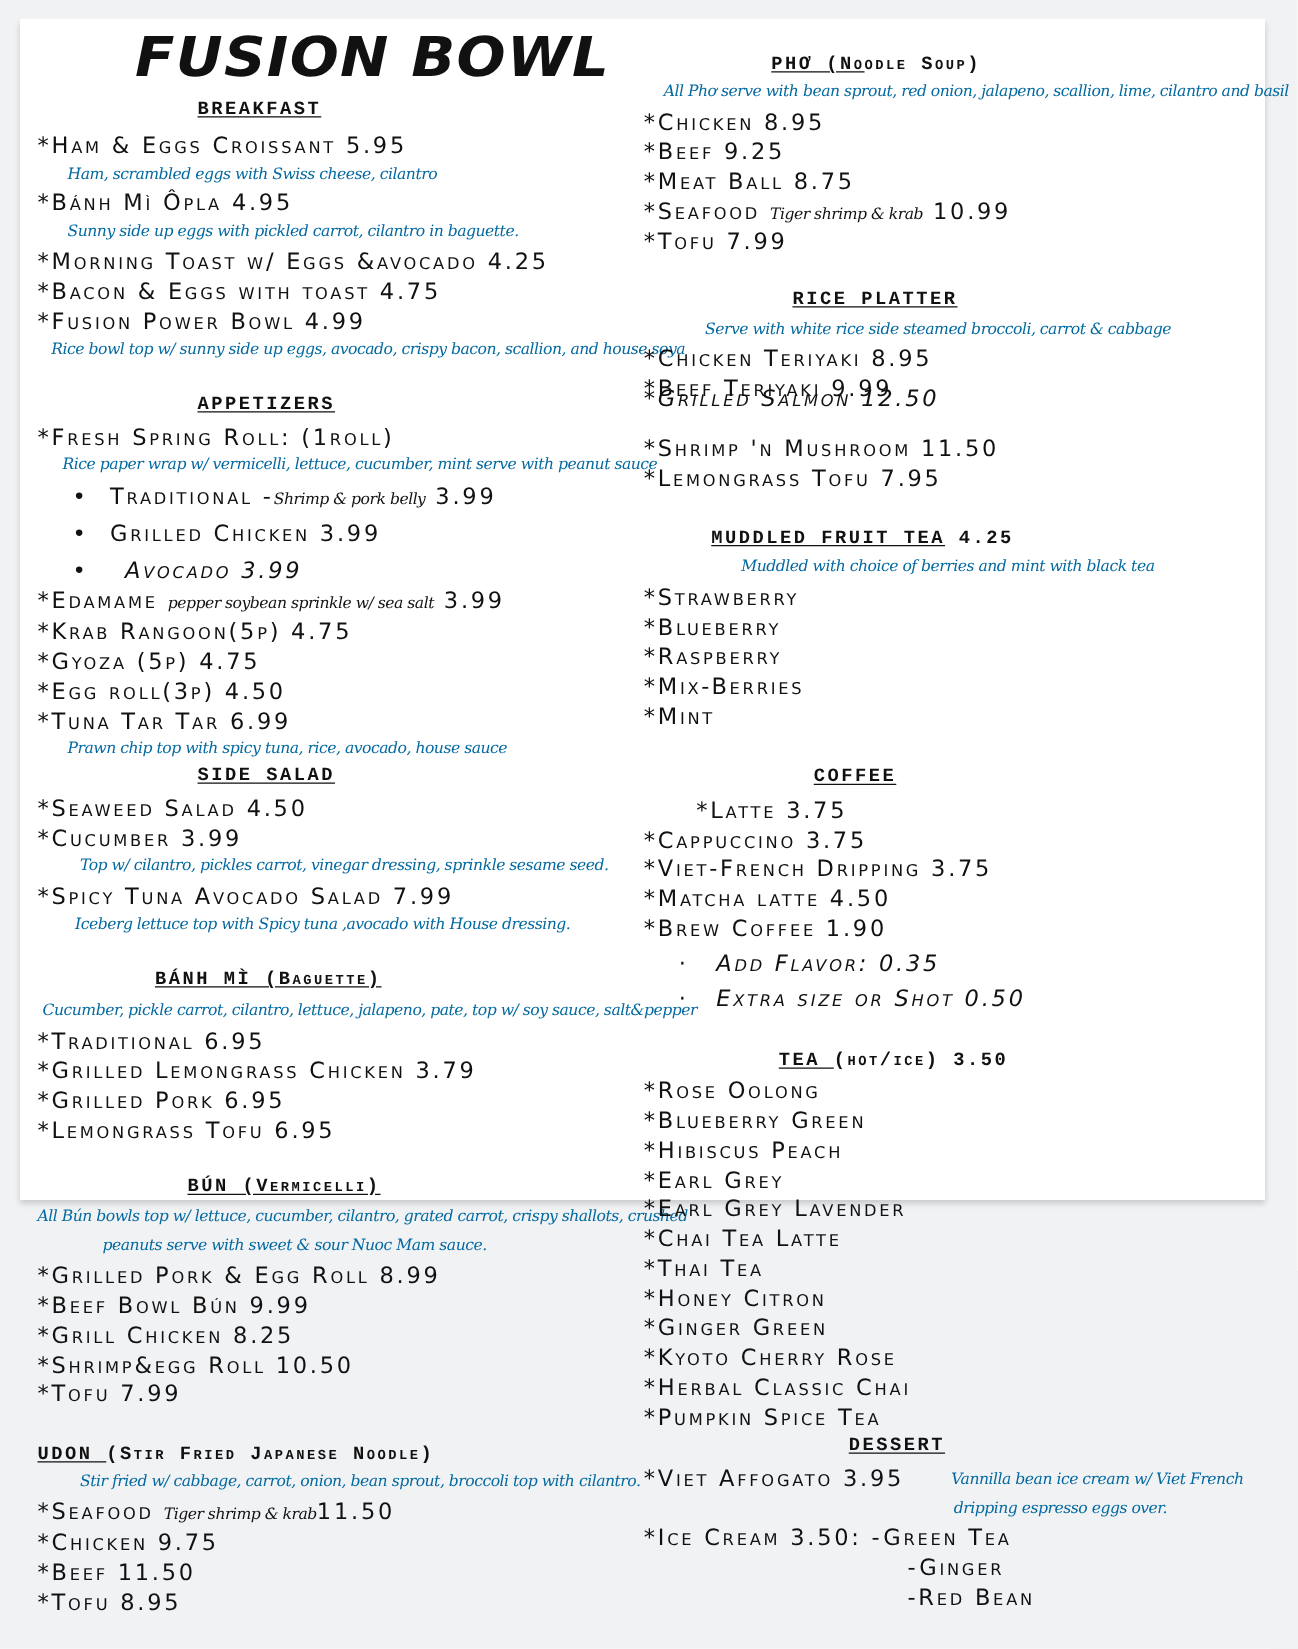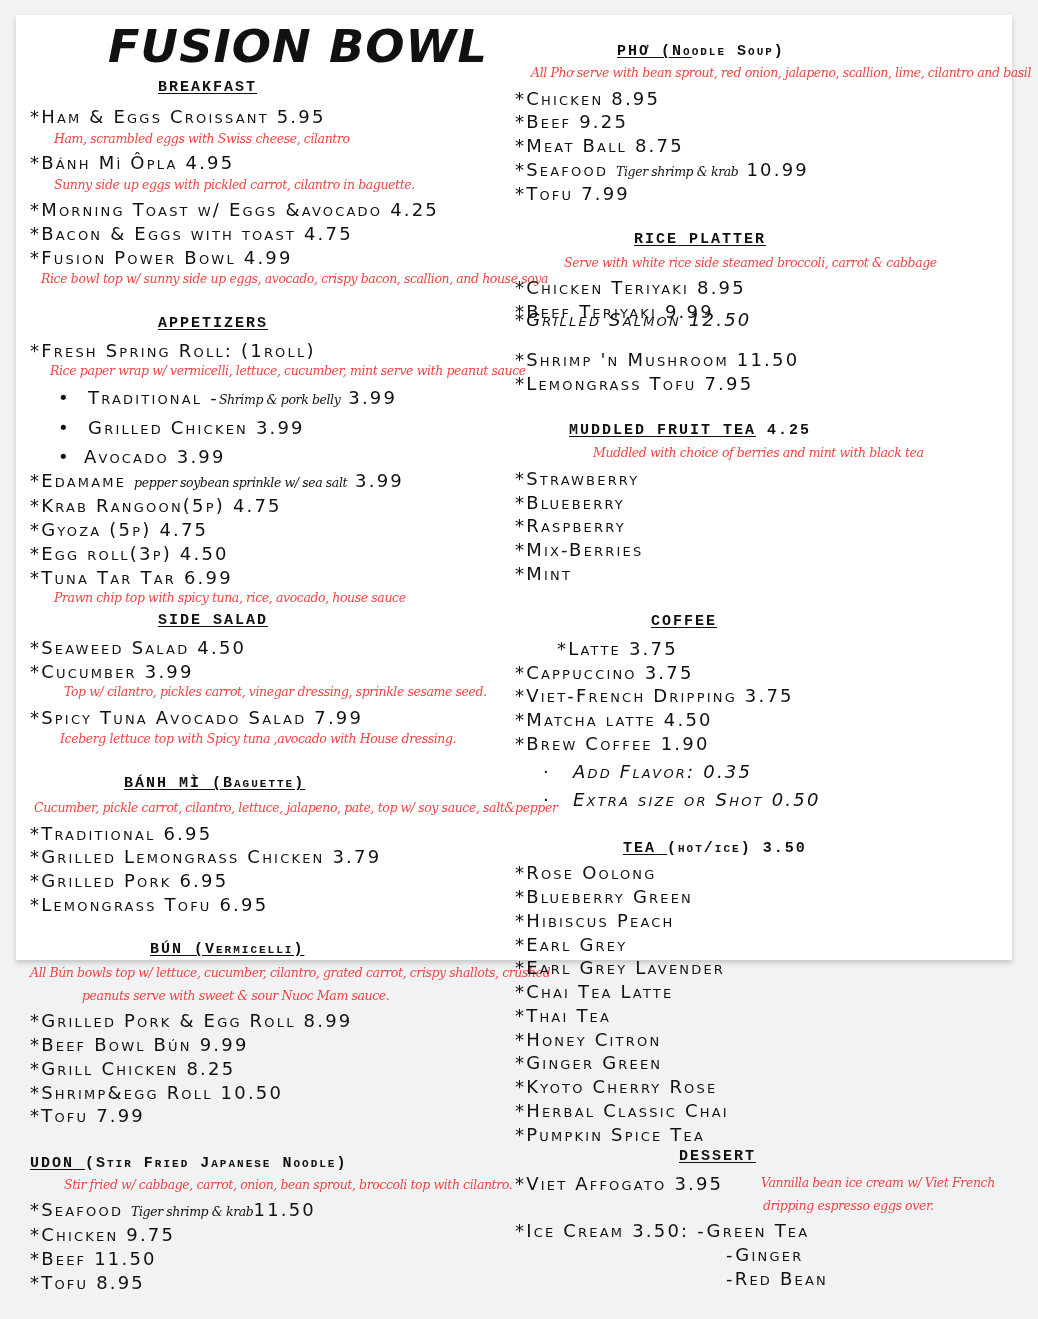--- a/index.html
+++ b/index.html
@@ -23,21 +23,21 @@
     font-family:Liberation Mono, monospace; font-weight:bold; font-size:15px;
     letter-spacing:2px; text-decoration:underline; text-underline-offset:2px;
   }
   .sec-plain { text-decoration:none; }
   .item {
     font-family:"DejaVu Sans", sans-serif; font-variant:small-caps; font-size:18px;
     letter-spacing:2.2px;
   }
   .desc {
     font-family:"DejaVu Serif", serif; font-style:italic; font-size:12.5px;
-    letter-spacing:-0.4px; color:#ef4444;
+    letter-spacing:-0.4px; color:#0369a1;
   }
   .inline-desc {
     font-family:"DejaVu Serif", serif; font-style:italic; font-size:12.5px;
     letter-spacing:-0.4px; font-variant:normal;
   }
   .bullet { font-size:18px; }
   .italic-opt {
     font-family:"DejaVu Sans", sans-serif; font-style:italic; font-variant:small-caps;
     font-size:18px; letter-spacing:2.2px;
   }
@@ -64,21 +64,21 @@
     <div class="abs item" style="left:2px; top:325px;">*Fresh Spring Roll:  (1roll)</div>
     <div class="abs desc" style="left:22px; top:348px;">Rice paper wrap w/ vermicelli, lettuce, cucumber, mint serve with peanut sauce</div>
 
     <div class="abs bullet" style="left:30px; top:372px;">•</div>
     <div class="abs item" style="left:60px; top:372px;">
       <span>Traditional -</span><span class="inline-desc">Shrimp &amp; pork belly</span><span> 3.99</span>
     </div>
     <div class="abs bullet" style="left:30px; top:402px;">•</div>
     <div class="abs item" style="left:60px; top:402px;">Grilled Chicken 3.99</div>
     <div class="abs bullet" style="left:30px; top:431px;">•</div>
-    <div class="abs item" style="left:56px; top:431px;">Avocado 3.99</div>
+    <div class="abs item" style="left:72px; top:431px;font-style:italic;">Avocado 3.99</div>
 
     <div class="abs item" style="left:2px; top:455px;">
       <span>*Edamame </span><span class="inline-desc">pepper soybean sprinkle w/ sea salt</span><span> 3.99</span>
     </div>
     <div class="abs item" style="left:2px; top:480px;">*Krab Rangoon(5p) 4.75</div>
     <div class="abs item" style="left:2px; top:504px;">*Gyoza (5p) 4.75</div>
     <div class="abs item" style="left:2px; top:528px;">*Egg roll(3p) 4.50</div>
     <div class="abs item" style="left:2px; top:552px;">*Tuna Tar Tar 6.99</div>
     <div class="abs desc" style="left:26px; top:575px;">Prawn chip top with spicy tuna, rice, avocado, house sauce</div>
 

